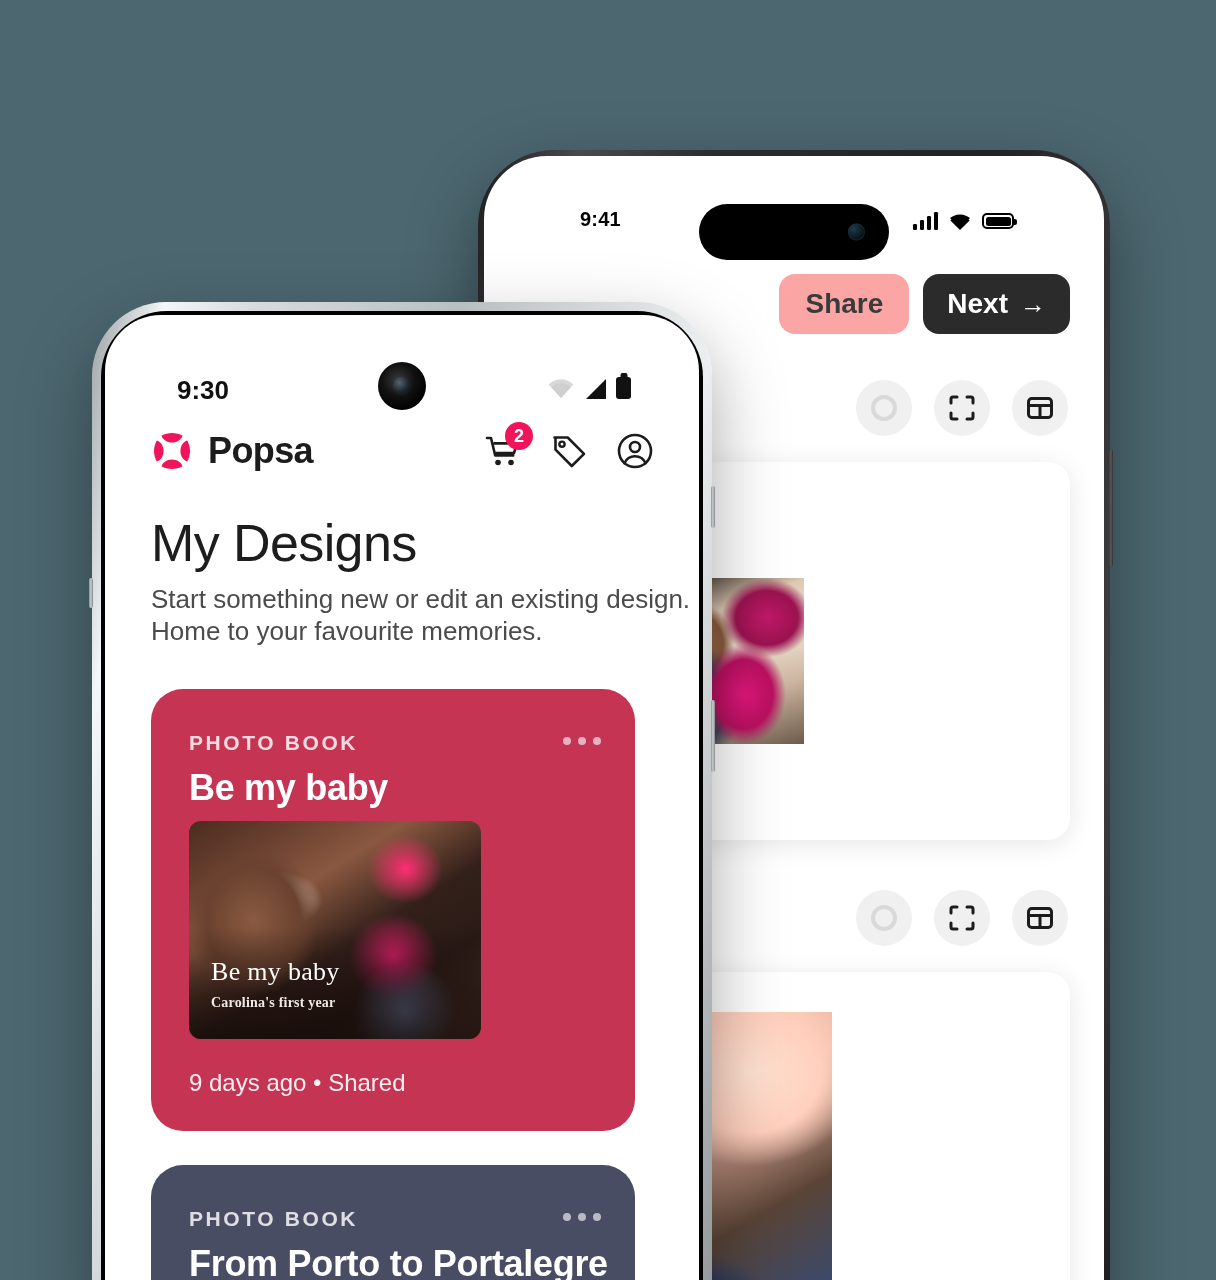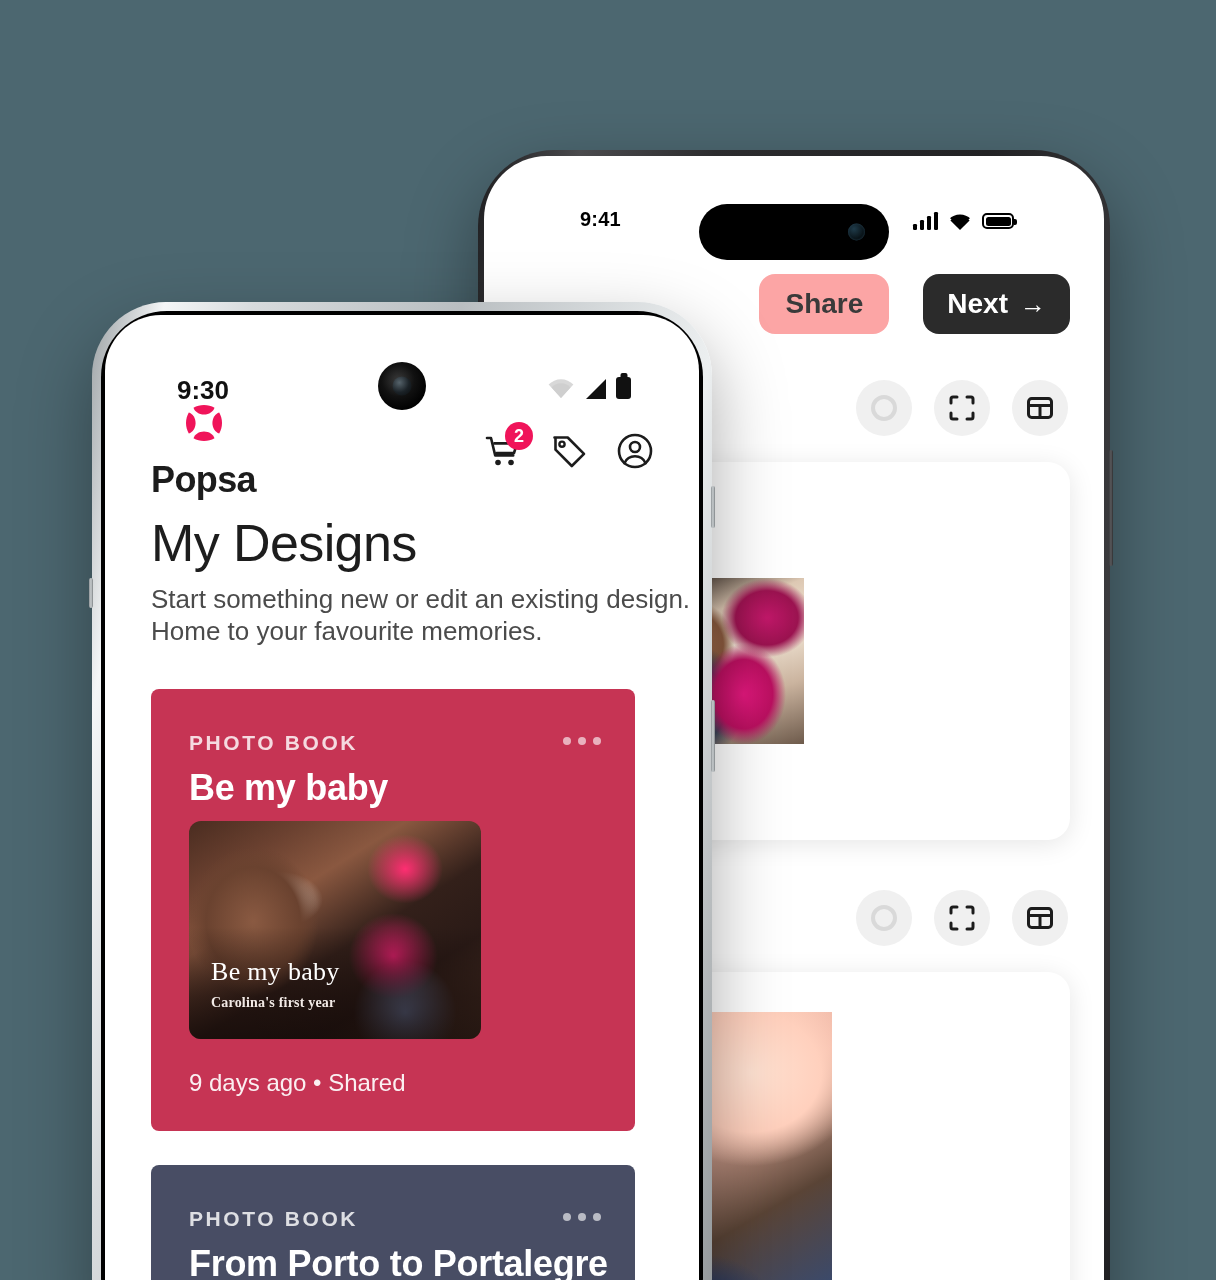--- a/index.html
+++ b/index.html
@@ -85,21 +85,20 @@
     font-size: 28px; font-weight: 600;
     padding: 14px 26px; border-radius: 16px; border: none;
     font-family: "Liberation Sans", sans-serif;
   }
   .btn-next {
     background: #2b2b2b; color: #fff;
     font-size: 28px; font-weight: 600;
     padding: 14px 24px; border-radius: 16px; border: none;
     display: flex; align-items: center; gap: 12px;
     font-family: "Liberation Sans", sans-serif;
-    margin-left: 20px;
   }
   .btn-next .arrow { font-size: 26px; line-height: 1; }
 
   .tool-row {
     position: absolute; right: 36px;
     display: flex; gap: 22px;
   }
   .tool-row.r1 { top: 224px; }
   .tool-row.r2 { top: 734px; }
   .round-btn {
@@ -202,21 +201,21 @@
     content:""; position:absolute; left:50%; transform:translateX(-50%);
     top:-4px; width:7px;height:4px;background:#111;border-radius:2px 2px 0 0;
   }
 
   
   .app-header {
     position: absolute; left: 0; right: 0; top: 98px;
     height: 76px; display: flex; align-items: center;
     padding: 0 44px 0 46px; justify-content: space-between;
   }
-  .brand { display: flex; align-items: center; gap: 15px; flex-direction: column; }
+  .brand { display: flex; align-items: center; gap: 15px; }
   .brand-mark { width: 42px; height: 42px; position: relative; }
   .brand-name {
     font-size: 36px; font-weight: 800; color: #1c1c1c; letter-spacing: -.6px;
   }
   .hdr-icons { display: flex; align-items: center; gap: 26px; }
   .hdr-icon { position: relative; width: 40px; height: 40px; }
   .cart-badge {
     position: absolute; right: -10px; top: -9px;
     min-width: 28px; height: 28px; border-radius: 14px;
     background: #f0145a; color: #fff;
@@ -231,21 +230,21 @@
     font-size: 52px; font-weight: 400; color: #1d1d1d; letter-spacing: -.6px;
   }
   .page-sub {
     position: absolute; left: 46px; top: 268px;
     font-size: 26px; line-height: 1.24; color: #4b4b4b; font-weight: 500;
   }
 
   
   .design-card {
     position: absolute; left: 46px; width: 484px;
-    border-radius: 8px; overflow: hidden;
+    border-radius: 32px; overflow: hidden;
   }
   .design-card .kicker {
     position: absolute; left: 38px; top: 42px;
     font-size: 21px; letter-spacing: 2.6px; font-weight: 700;
     color: rgba(255,255,255,.82);
   }
   .design-card .dtitle {
     position: absolute; left: 38px; top: 78px;
     font-size: 36px; font-weight: 600; color: #fff; letter-spacing: -.3px;
   }

